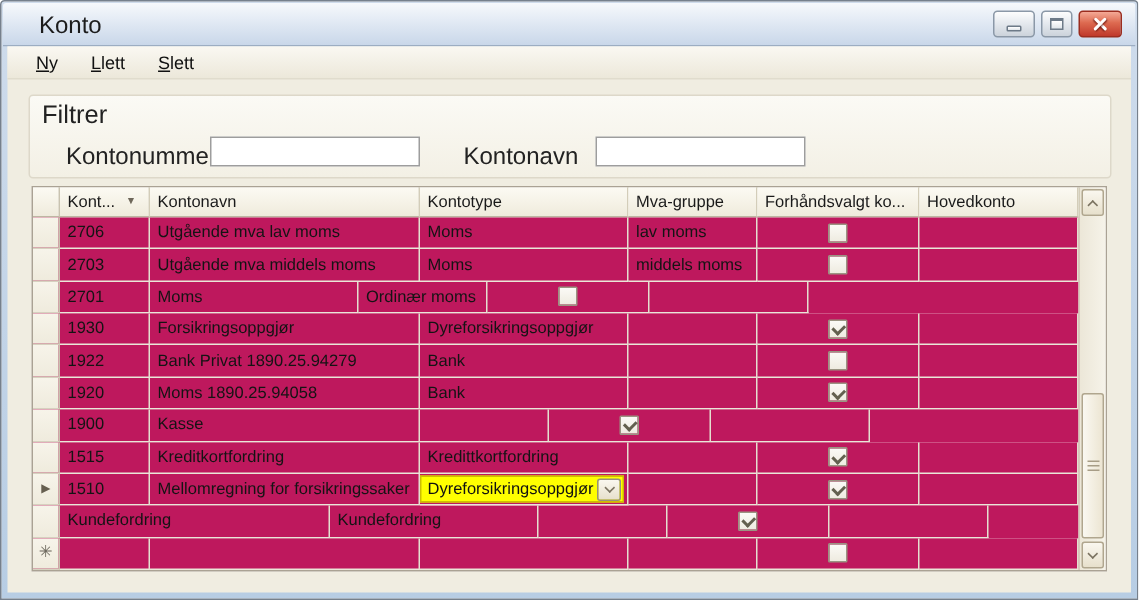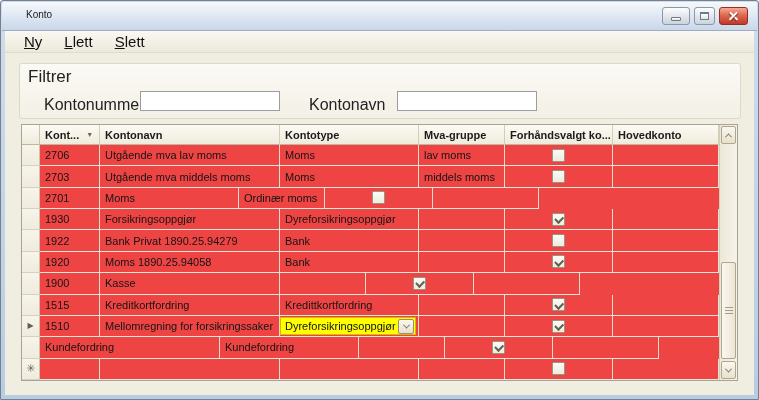--- a/index.html
+++ b/index.html
@@ -7,65 +7,65 @@
   .stage{position:relative;width:759px;height:400px;overflow:hidden;background:#fff;}
 
   
   .window{position:absolute;inset:0;background:linear-gradient(#cfdcec,#b7cde4);
           border:1px solid #76808c;border-radius:3px 3px 0 0;}
 
   
   .titlebar{position:absolute;top:1px;left:1px;right:1px;height:29px;
             background:linear-gradient(#f6f9fc,#dde6f2 55%,#c9d7e9);
             border-bottom:1px solid #9cadc2;border-radius:2px 2px 0 0;}
-  .title{position:absolute;left:24px;top:7px;font-size:10px;color:#1c1c1c;}
+  .title{position:absolute;left:24px;top:7px;font-size:16px;color:#1c1c1c;}
   .winbtns{position:absolute;top:5px;right:9px;display:flex;gap:4px;}
   .winbtn{position:relative;height:18px;border:1px solid #8b98a7;border-radius:3px;
           background:linear-gradient(#fdfdfd,#e6eaef 45%,#ccd3db);cursor:default;
           display:flex;align-items:center;justify-content:center;}
   .winbtn.min{width:28px;} .winbtn.max{width:21px;} 
   .winbtn.close{width:29px;border-color:#9b2d1f;background:linear-gradient(#f4a996,#dd6a50 45%,#c0392b);}
   .glyph-min{width:10px;height:4px;background:linear-gradient(#fff,#dfe4e9);border:1px solid #6d7a88;border-radius:1px;margin-top:5px;}
   .glyph-max{width:9px;height:8px;border:1px solid #6d7a88;border-top:2px solid #6d7a88;background:linear-gradient(#fff,#dfe4e9);}
   .glyph-x{position:relative;width:11px;height:11px;}
   .glyph-x i{position:absolute;left:0;top:4.5px;width:11px;height:2.4px;background:#fff;border-radius:1px;
              box-shadow:0 1px 1px rgba(90,10,5,.6);}
   .glyph-x i:first-child{transform:rotate(45deg);} .glyph-x i:last-child{transform:rotate(-45deg);}
 
   
   .content{position:absolute;top:30px;left:4px;right:4px;bottom:4px;background:#f0ede1;}
 
   
   .menubar{position:absolute;top:0;left:0;right:0;height:22px;padding-left:10px;
            display:flex;align-items:center;background:linear-gradient(#faf8f2,#ece8da);
            border-bottom:1px solid #e0dccd;}
-  .menu-item{padding:19px 9px;margin-right:4px;font-size:15px;color:#111;cursor:default;}
+  .menu-item{padding:19px 9px;margin-right:4px;font-size:12px;color:#111;cursor:default;}
   .menu-item .hot{text-decoration:underline;}
 
   
   .groupbox{position:absolute;left:14px;top:32px;width:722px;height:56px;
             border:1px solid #ddd8c9;border-radius:3px;
             background:linear-gradient(#fbfaf5,#f3f0e5);}
   .gb-title{position:absolute;top:3px;left:8px;font-size:17px;color:#222;}
   .gb-label{position:absolute;font-size:16px;color:#222;top:32px;}
   .lbl-nummer{left:24px;} .lbl-navn{left:289px;}
   .gb-input{position:absolute;top:27px;width:140px;height:20px;border:1px solid #9d9d9d;
             background:#fff;font-size:11px;padding:0 3px;}
   .inp-nummer{left:120px;} .inp-navn{left:377px;}
 
   
   .grid{position:absolute;left:16px;top:93px;width:717px;height:257px;
         border:1px solid #aaa294;background:#fff;}
-  .ghead{position:absolute;top:0;left:0;right:18px;height:20px;display:flex;font-weight:bold;}
+  .ghead{position:absolute;top:0;left:0;right:18px;height:20px;display:flex;}
   .hcell{display:flex;align-items:center;padding-left:5px;font-size:11px;color:#1a1a1a;
          background:linear-gradient(#fcfaf3,#efebdc);
          border-right:1px solid #d3cdb9;border-bottom:1px solid #bdb6a2;cursor:default;}
   .sort{font-size:7px;color:#6e675a;margin-left:7px;}
   .rows{position:absolute;top:20px;bottom:0;left:0;right:18px;display:flex;flex-direction:column;}
-  .row{flex:1;display:flex;background:#ef4444;}
+  .row{flex:1;display:flex;background:#be185d;}
   .cell{display:flex;align-items:center;padding-left:5px;font-size:11px;color:#141414;
         border-right:1px solid #e4dfcf;border-bottom:1px solid #eae6d8;
         overflow:hidden;white-space:nowrap;}
   .w-sel{width:18px;} .w-c1{width:60px;} .w-c2{width:180px;} .w-c3{width:139px;}
   .w-c4{width:86px;} .w-c5{width:108px;} .w-c6{width:106px;}
   .sel{background:linear-gradient(#f7f4ea,#efebdd);border-right:1px solid #c9c3b0;
        border-bottom:1px solid #d6d1bf;padding-left:0;justify-content:center;}
   .hsel{background:linear-gradient(#fcfaf3,#efebdc);border-right:1px solid #c9c3b0;}
   .center{justify-content:center;padding-left:0;}
   .marker{font-size:8px;color:#665f50;line-height:1;}

